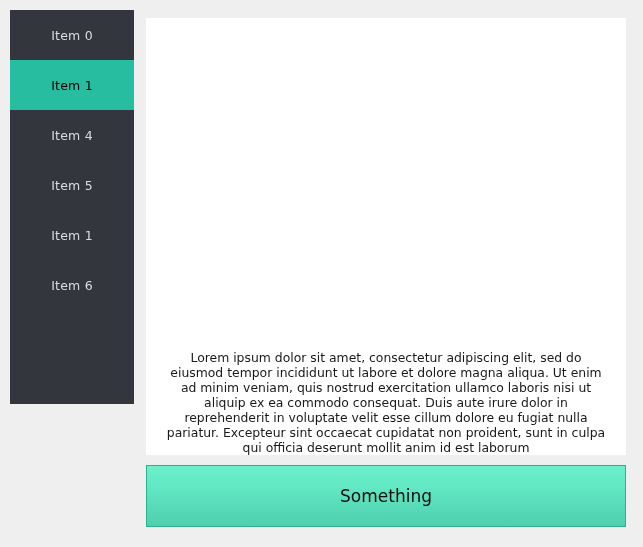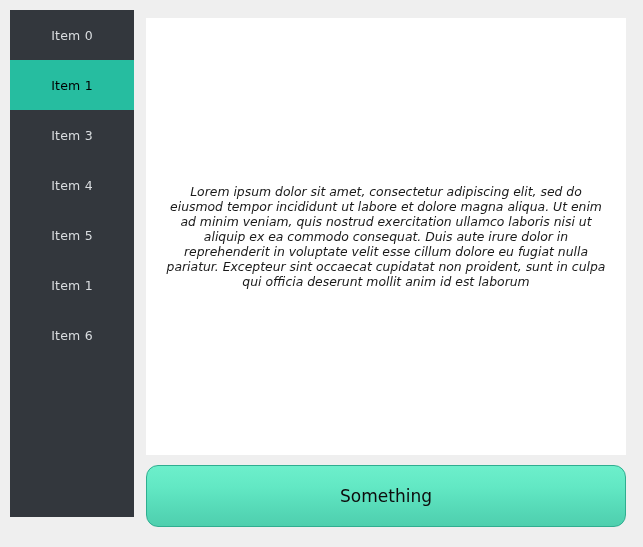--- a/index.html
+++ b/index.html
@@ -24,21 +24,21 @@
     height: 547px;
     background: #efefef;
   }
 
   
   #sidebar {
     position: absolute;
     left: 10px;
     top: 10px;
     width: 124px;
-    height: 507px;
+    height: 394px;
     background: #33373d;
     overflow: hidden;
   }
   .sidebar-item {
     height: 50px;
     width: 100%;
     display: flex;
     align-items: center;
     justify-content: center;
     box-sizing: border-box;
@@ -55,24 +55,23 @@
 
   
   #content-panel {
     position: absolute;
     left: 146px;
     top: 18px;
     width: 480px;
     height: 437px;
     background: #ffffff;
     display: flex;
-    align-items: center;
+    align-items: flex-end;
     justify-content: center;
     box-sizing: border-box;
-    font-style: italic;
   }
   #content-paragraph {
     width: 440px;
     margin: 0;
     padding: 0 4px;
     text-align: center;
     font-size: 12.4px;
     line-height: 15px;
     color: #1a1a1a;
     font-family: "DejaVu Sans", sans-serif;
@@ -80,21 +79,21 @@
 
   
   #action-button {
     position: absolute;
     left: 146px;
     top: 465px;
     width: 480px;
     height: 62px;
     box-sizing: border-box;
     border: 1px solid #2fae90;
-    border-radius: 12px;
+    border-radius: 0;
     background: linear-gradient(to bottom, #6defcb 0%, #62e8c4 35%, #55d8b6 75%, #4fcfae 100%);
     color: #0d0d0d;
     font-size: 17px;
     font-family: "DejaVu Sans", sans-serif;
     display: flex;
     align-items: center;
     justify-content: center;
     cursor: pointer;
     padding: 0;
   }
@@ -105,23 +104,20 @@
 <div id="app-root">
 
   <div id="sidebar">
     <div class="sidebar-item">
       <span>Item 0</span>
     </div>
     <div class="sidebar-item selected">
       <span>Item 1</span>
     </div>
     <div class="sidebar-item">
-      <span>Item 3</span>
-    </div>
-    <div class="sidebar-item">
       <span>Item 4</span>
     </div>
     <div class="sidebar-item">
       <span>Item 5</span>
     </div>
     <div class="sidebar-item">
       <span>Item 1</span>
     </div>
     <div class="sidebar-item">
       <span>Item 6</span>

